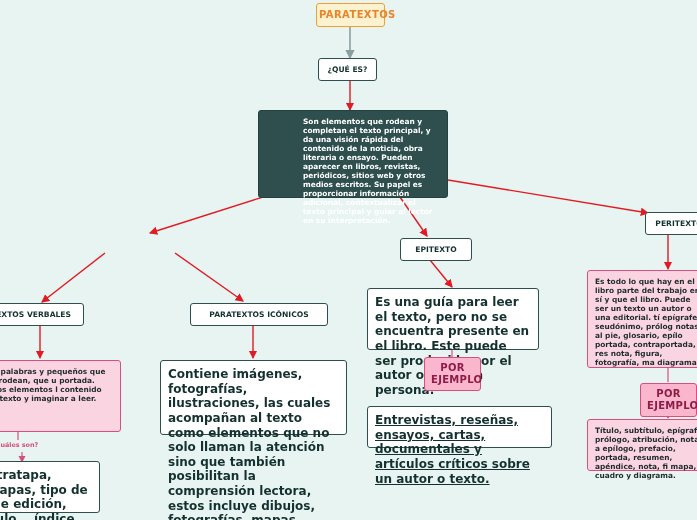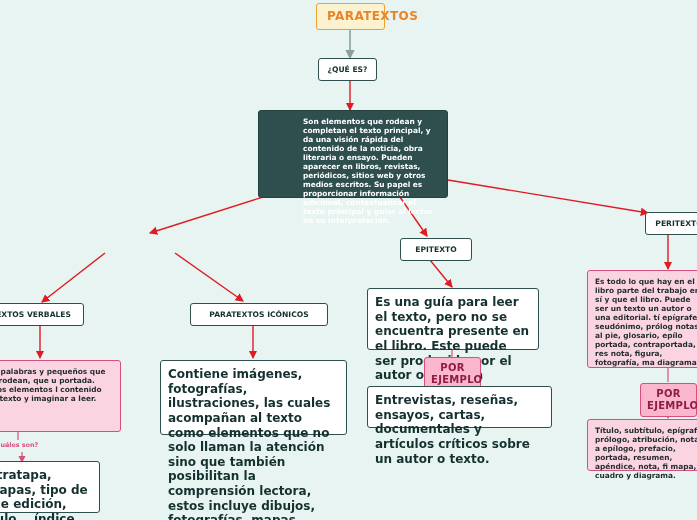--- a/index.html
+++ b/index.html
@@ -33,23 +33,23 @@
     border-radius: 3px;
     line-height: 1.22;
     z-index: 2;
   }
   
   .n-root {
     background: #fdf2d0;
     border: 1.5px solid #f0a030;
     color: #e8852a;
     font-weight: bold;
-    font-size: 12px;
+    font-size: 10px;
     text-align: center;
-    padding: 5px 10px;
+    padding: 5px 2px;
     letter-spacing: .4px;
   }
   
   .n-dark {
     background: #2f4f4f;
     border: 1px solid #24403f;
     color: #ffffff;
     font-size: 7.4px;
     font-weight: bold;
     padding: 6px 7px;
@@ -199,21 +199,21 @@
   </div>
 
   <div class="node n-plain" style="left:367px; top:288px; width:172px; height:62px;">
     <span>Es una guía para leer el texto, pero no se encuentra presente en el libro. Este puede ser producido por el autor o por otra persona.</span>
   </div>
 
   <div class="node n-pinkbadge" style="left:424px; top:357px; width:57px;">
     <span>POR EJEMPLO</span>
   </div>
 
-  <div class="node n-plain" style="left:367px; top:386px; width:185px; height:42px;">
+  <div class="node n-plain" style="left:367px; top:406px; width:185px; height:42px;text-decoration:underline;">
     <span>Entrevistas, reseñas, ensayos, cartas, documentales y artículos críticos sobre un autor o texto.</span>
   </div>
 
   <div class="node n-pink" style="left:587px; top:270px; width:126px; height:98px;">
     <span>Es todo lo que hay en el libro parte del trabajo en sí y que el libro. Puede ser un texto un autor o una editorial.  tí epígrafe, seudónimo, prólog notas al pie, glosario, epílo portada, contraportada, res nota, figura, fotografía, ma diagrama.</span>
   </div>
 
   <div class="node n-pinkbadge" style="left:640px; top:383px; width:57px;">
     <span>POR EJEMPLO</span>
   </div>

